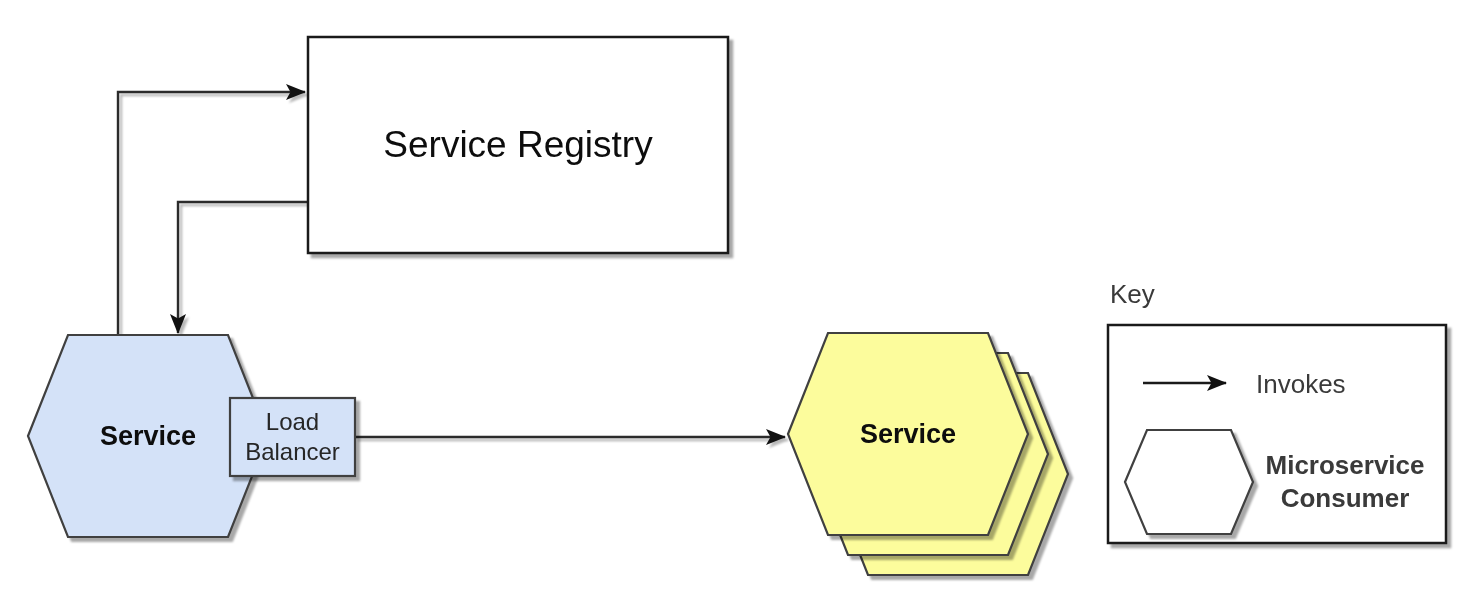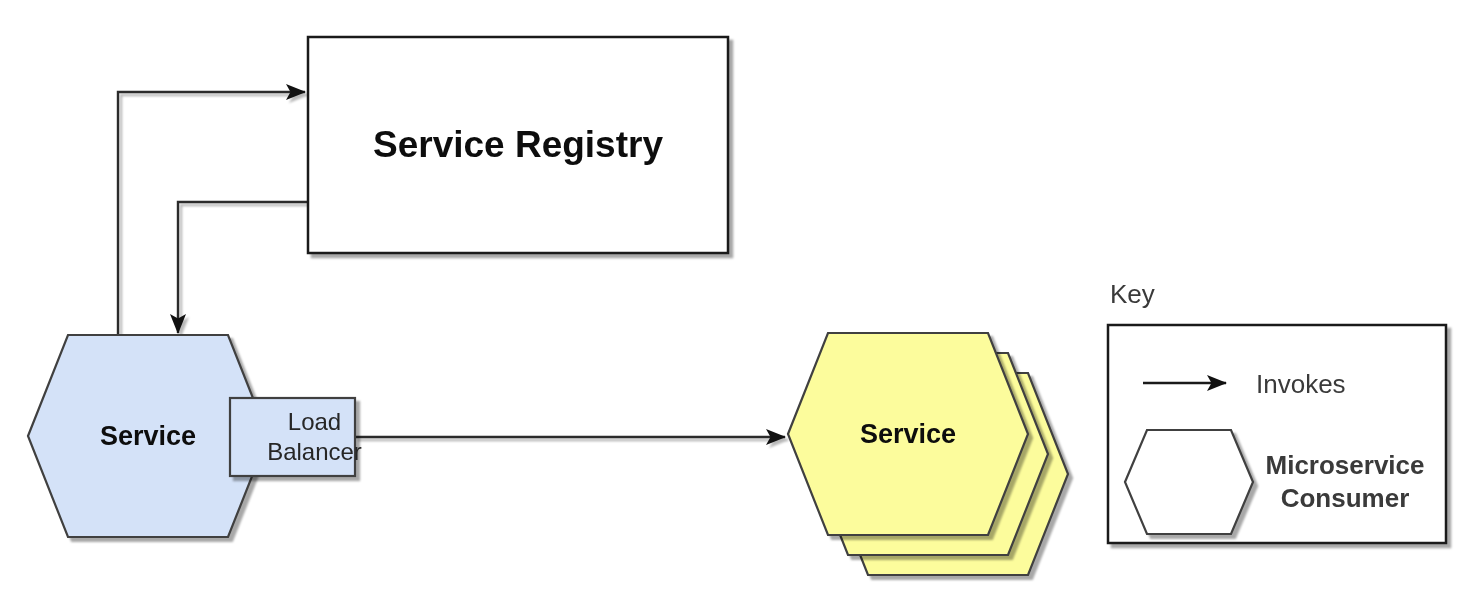--- a/index.html
+++ b/index.html
@@ -20,29 +20,29 @@
     display: flex;
     flex-direction: column;
     align-items: center;
     justify-content: center;
     text-align: center;
     pointer-events: none;
     white-space: nowrap;
   }
   .registry-label {
     left: 308px; top: 37px; width: 420px; height: 216px;
-    font-size: 37px; font-weight: 700; color: #0d0d0d; border-radius: 24px;
+    font-size: 37px; font-weight: 400; color: #0d0d0d; border-radius: 24px;
   }
   .consumer-label {
     left: 28px; top: 335px; width: 240px; height: 202px;
     font-size: 27px; font-weight: 700; line-height: 34px; color: #0d0d0d;
   }
   .lb-label {
     left: 230px; top: 398px; width: 125px; height: 78px;
-    font-size: 24px; font-weight: 400; line-height: 30px; color: #262626; padding-left: 22px;
+    font-size: 24px; font-weight: 400; line-height: 30px; color: #262626;
   }
   .provider-label {
     left: 788px; top: 333px; width: 240px; height: 202px;
     font-size: 27px; font-weight: 700; line-height: 34px; color: #0d0d0d;
   }
   .key-title {
     left: 1110px; top: 277px; width: auto; height: 34px;
     font-size: 26px; font-weight: 400; color: #3a3a3a;
     align-items: flex-start;
   }

